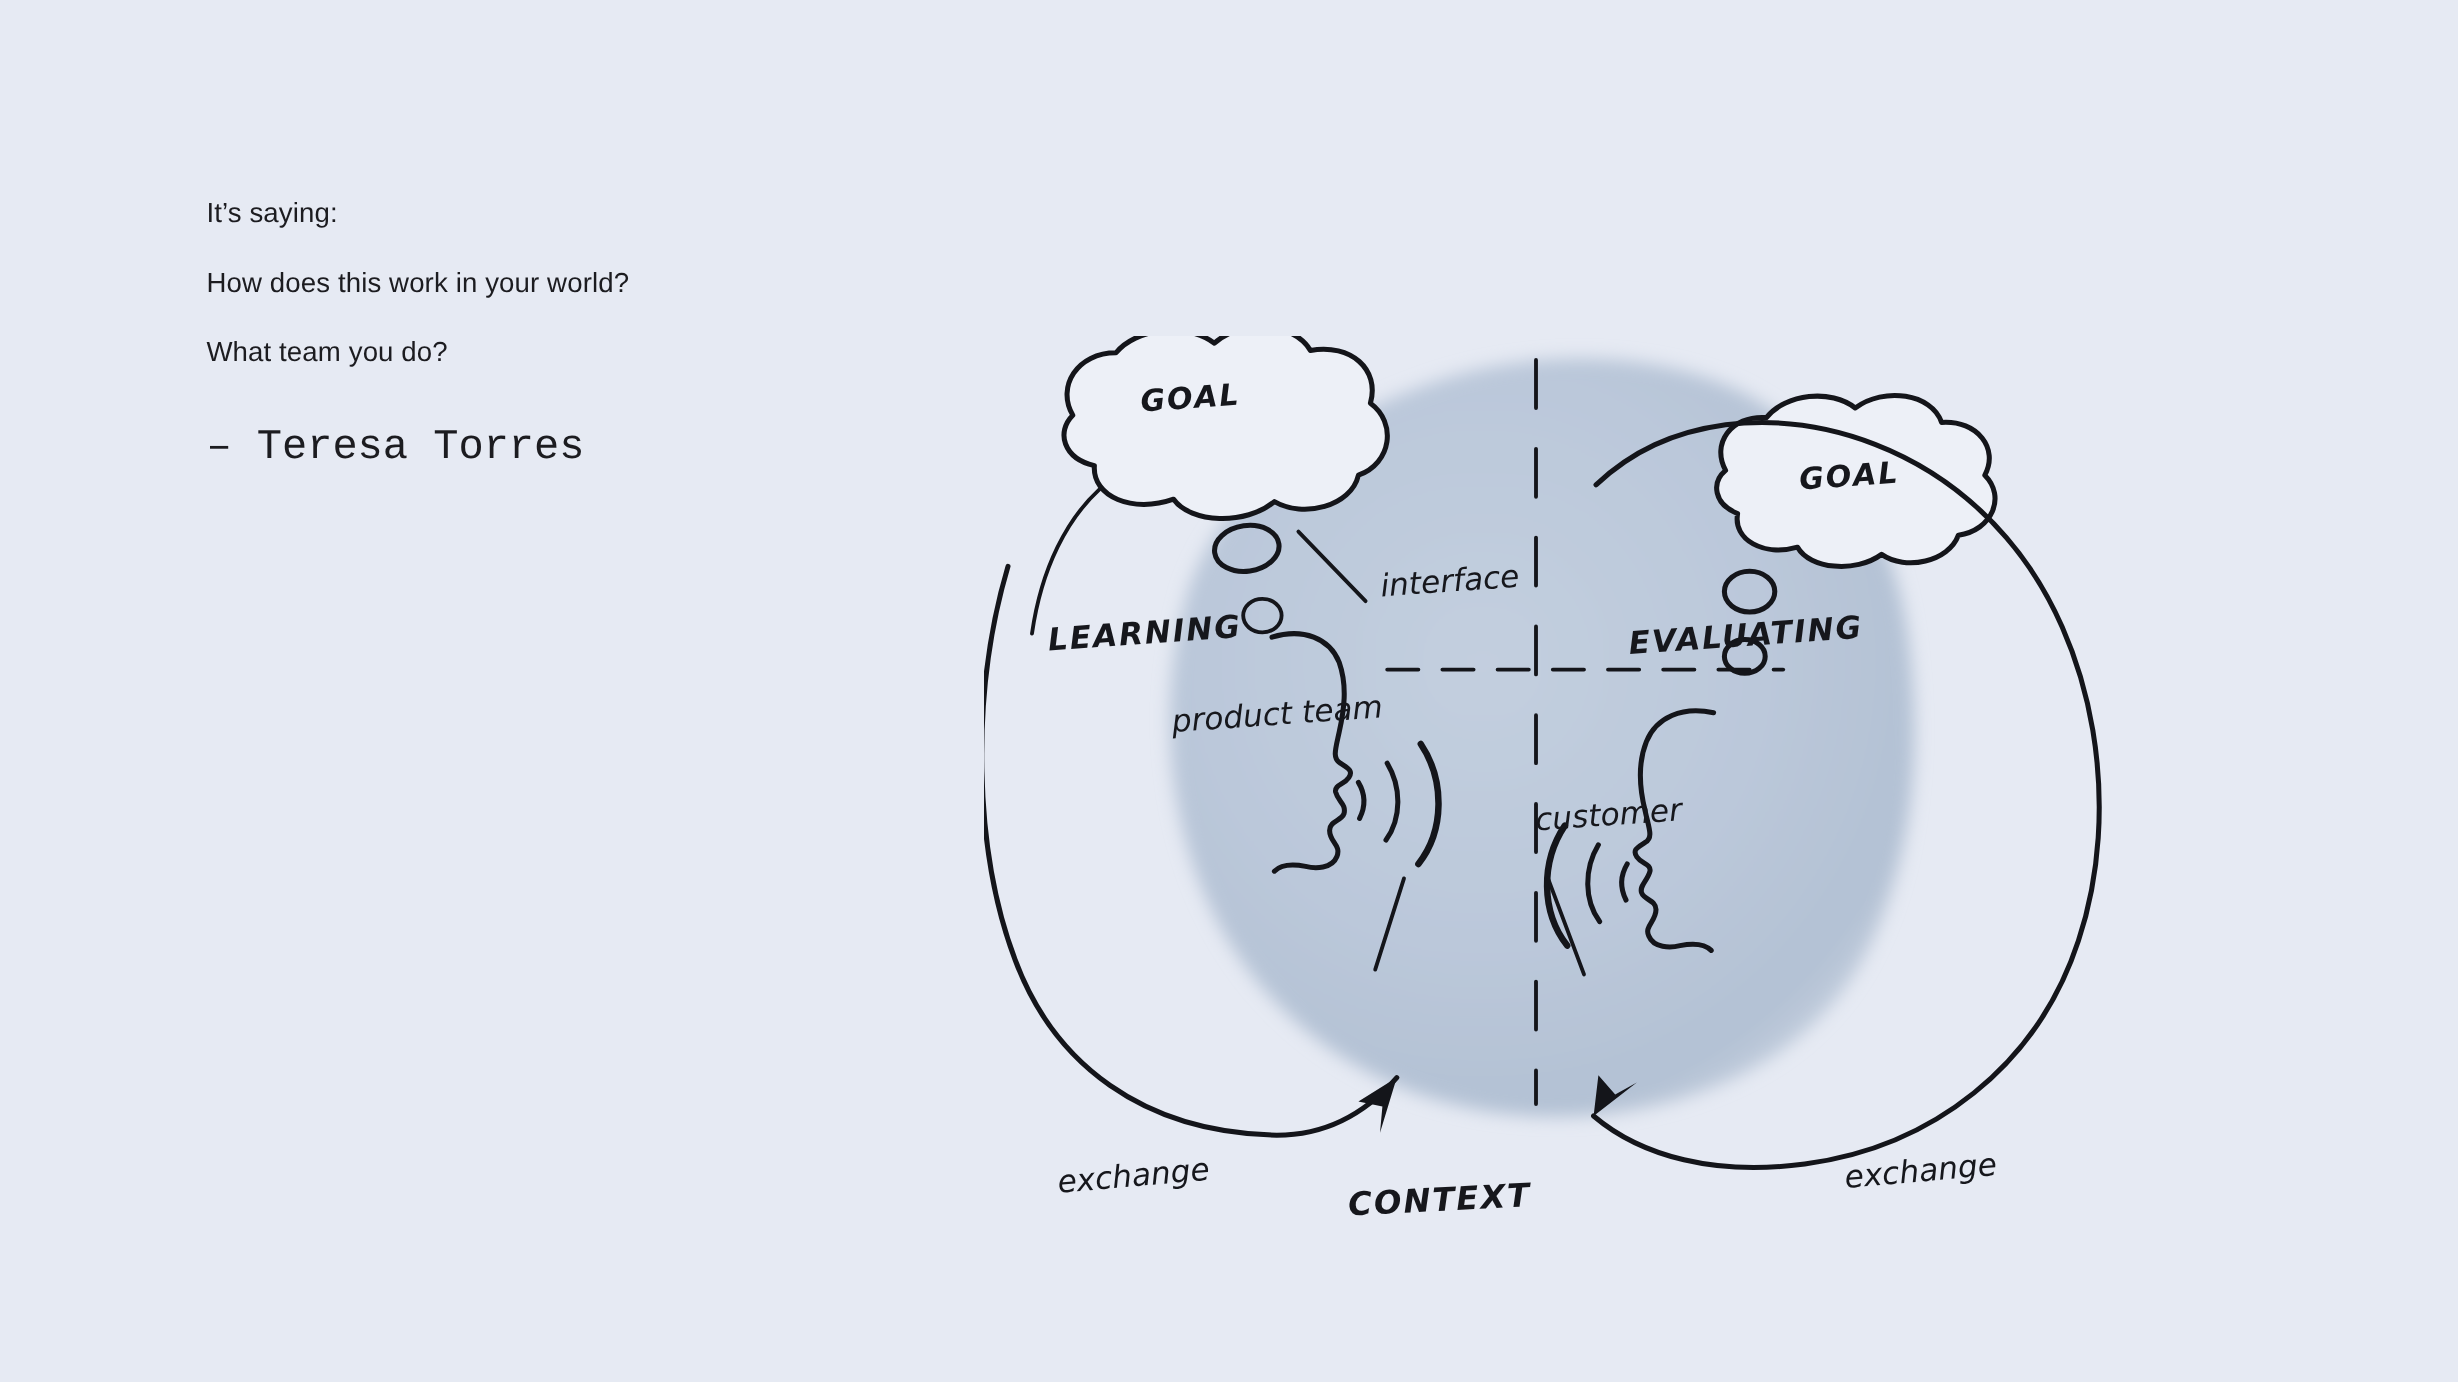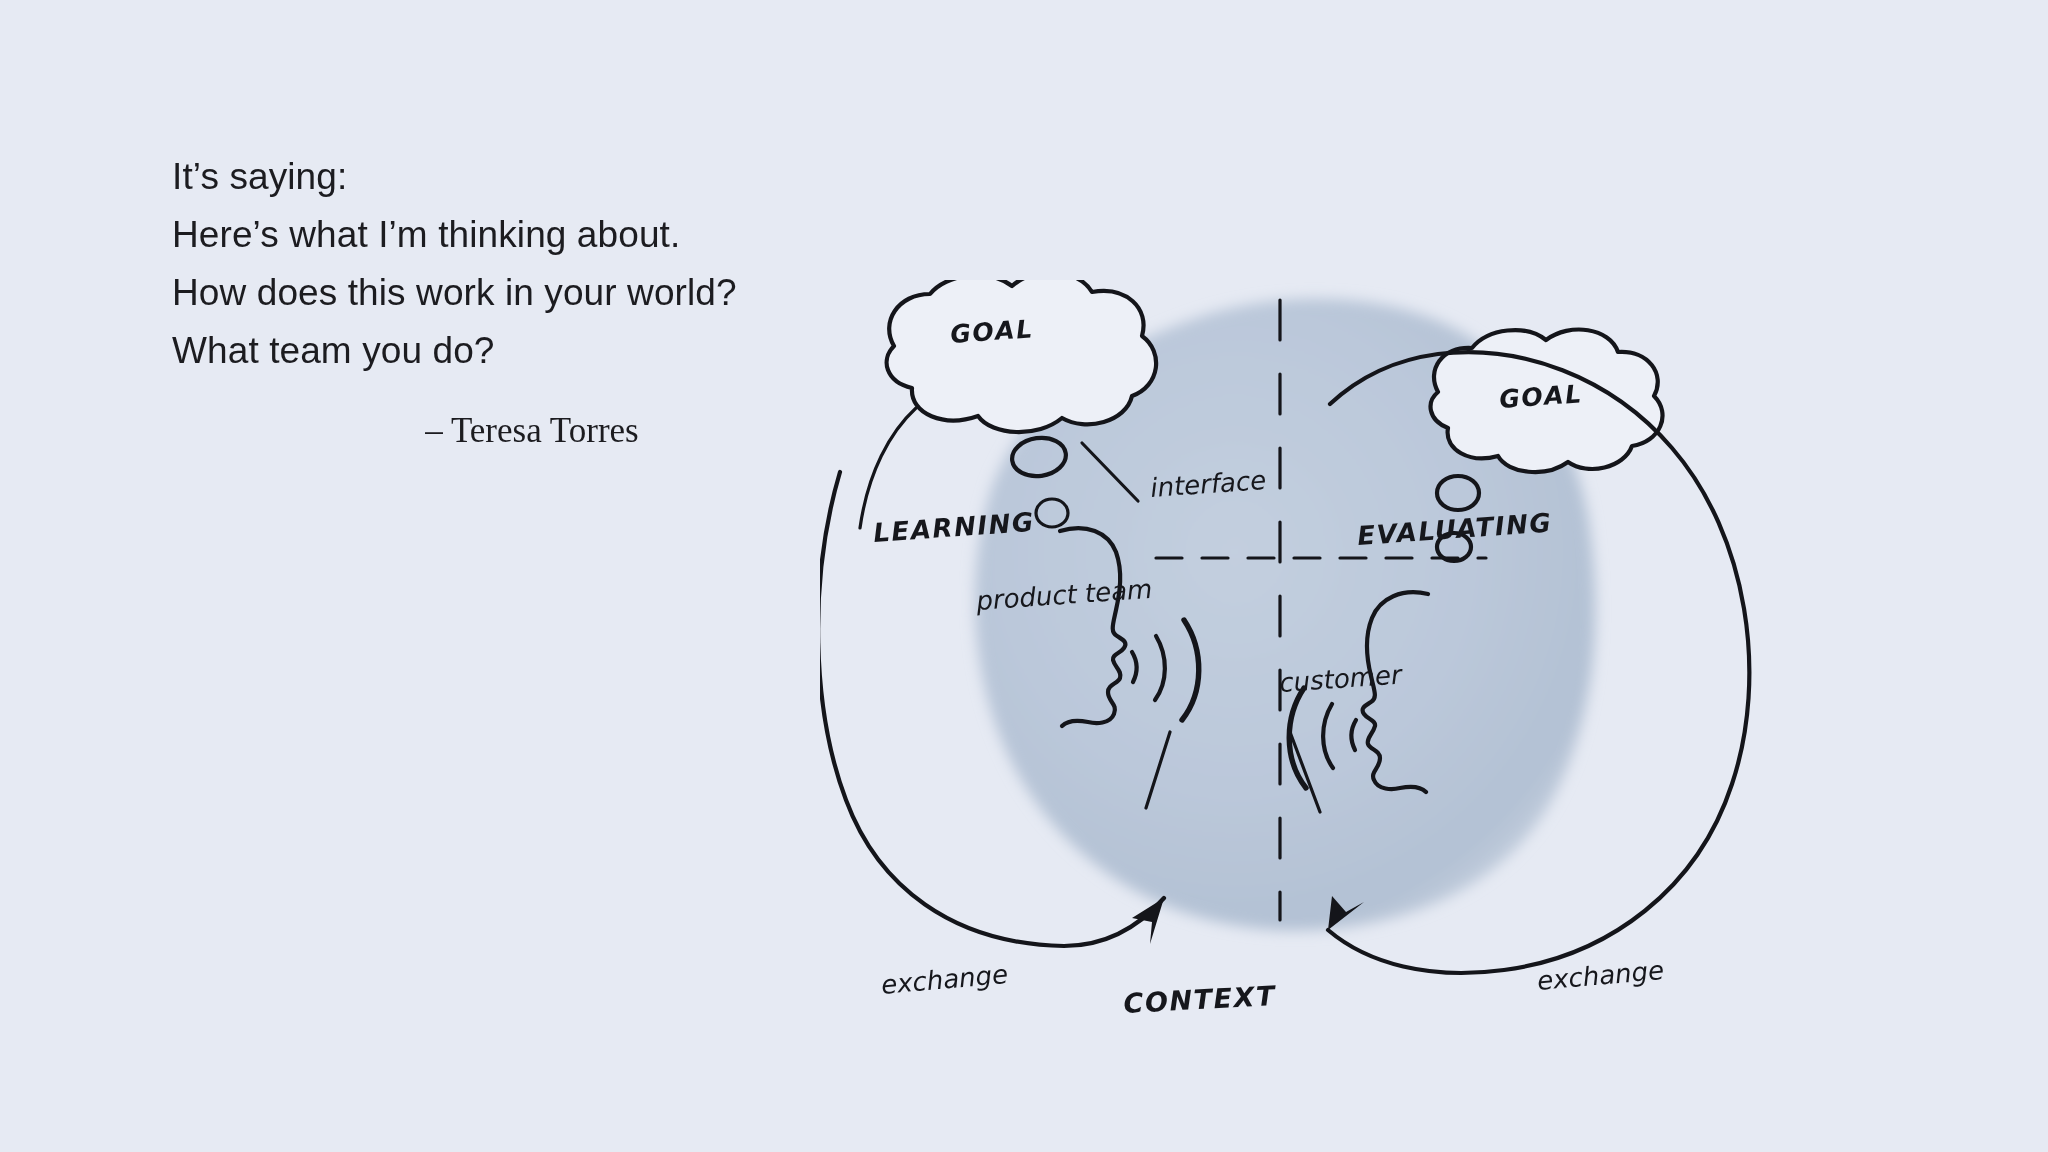--- a/index.html
+++ b/index.html
@@ -23,34 +23,33 @@
 
   
   .quote-block {
     position: absolute;
     left: 172px;
     top: 148px;
     width: 720px;
   }
   .quote-line {
     font-family: "Liberation Sans", sans-serif;
-    font-size: 37px;
+    font-size: 23px;
     line-height: 58px;
     color: #1c1c20;
     letter-spacing: 0.1px;
     white-space: pre;
   }
   .quote-attrib {
-    font-family: Liberation Serif, serif;
+    font-family: Liberation Mono, monospace;
     font-size: 35px;
     line-height: 58px;
     color: #1c1c20;
     margin-top: 22px;
     white-space: pre;
-    text-align: center;
   }
 
   
   #diagram {
     position: absolute;
     left: 820px;
     top: 280px;
     width: 1060px;
     height: 830px;
   }
@@ -83,21 +82,20 @@
     font-size: 26px;
   }
 </style>
 </head>
 <body>
 
 <div id="stage">
 
   <div class="quote-block">
     <div class="quote-line">It’s saying:</div>
-    <div class="quote-line">Here’s what I’m thinking about.</div>
     <div class="quote-line">How does this work in your world?</div>
     <div class="quote-line">What team you do?</div>
     <div class="quote-attrib">– Teresa Torres</div>
   </div>
 
   <div id="diagram">
     <svg viewBox="0 0 1060 830" xmlns="http://www.w3.org/2000/svg">
       <defs>
         <radialGradient id="blobGrad" cx="42%" cy="40%" r="68%">
           <stop offset="0%" stop-color="#c3cfdf"></stop>

